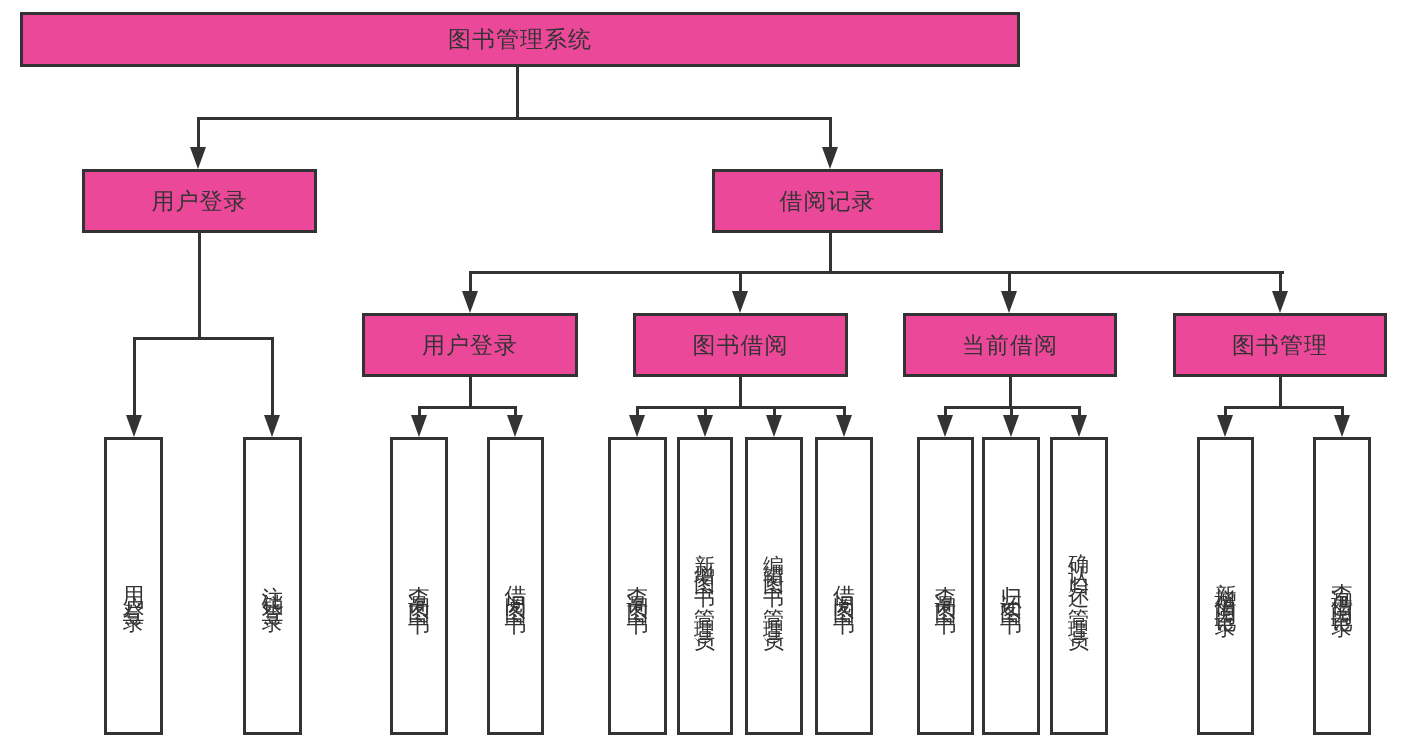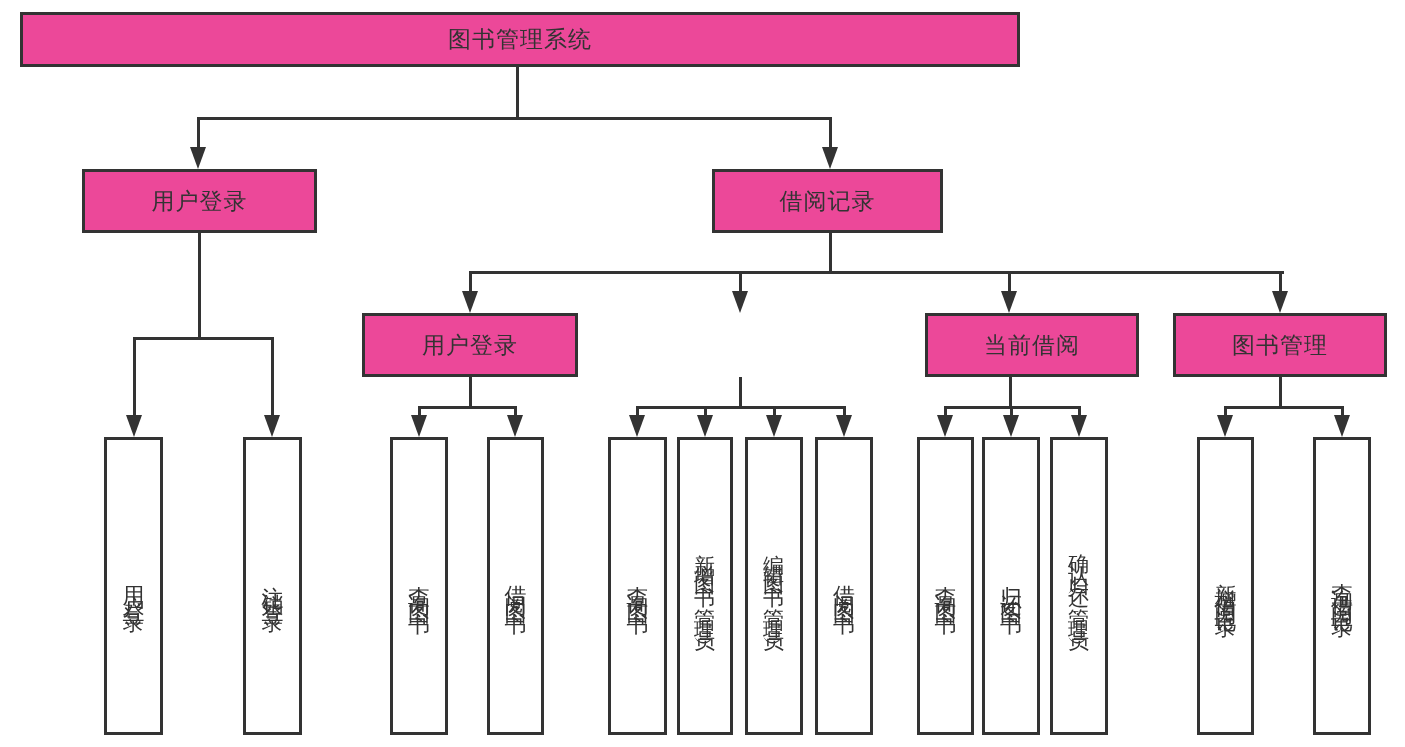--- a/index.html
+++ b/index.html
@@ -57,21 +57,22 @@
 <body>
 
 <div id="canvas">
 
   <div class="node" style="left:20px;top:12px;width:1000px;height:55px">图书管理系统</div>
 
   <div class="node" style="left:82px;top:169px;width:235px;height:64px">用户登录</div>
   <div class="node" style="left:712px;top:169px;width:231px;height:64px">借阅记录</div>
 
   <div class="node" style="left:362px;top:313px;width:216px;height:64px">用户登录</div>
-  <div class="node" style="left:925px;top:313px;width:214px;height:64px">当前借阅</div>
+  <div class="node" style="left:633px;top:313px;width:215px;height:64px">图书借阅</div>
+  <div class="node" style="left:903px;top:313px;width:214px;height:64px">当前借阅</div>
   <div class="node" style="left:1173px;top:313px;width:214px;height:64px">图书管理</div>
 
   <div class="leaf v4" style="left:104px;top:437px;width:59px;height:298px">
     <span class="vtext">用户登录</span>
     </div>
   <div class="leaf v4" style="left:243px;top:437px;width:59px;height:298px">
     <span class="vtext">注销登录</span>
     </div>
 
   <div class="leaf v4" style="left:390px;top:437px;width:58px;height:298px">

